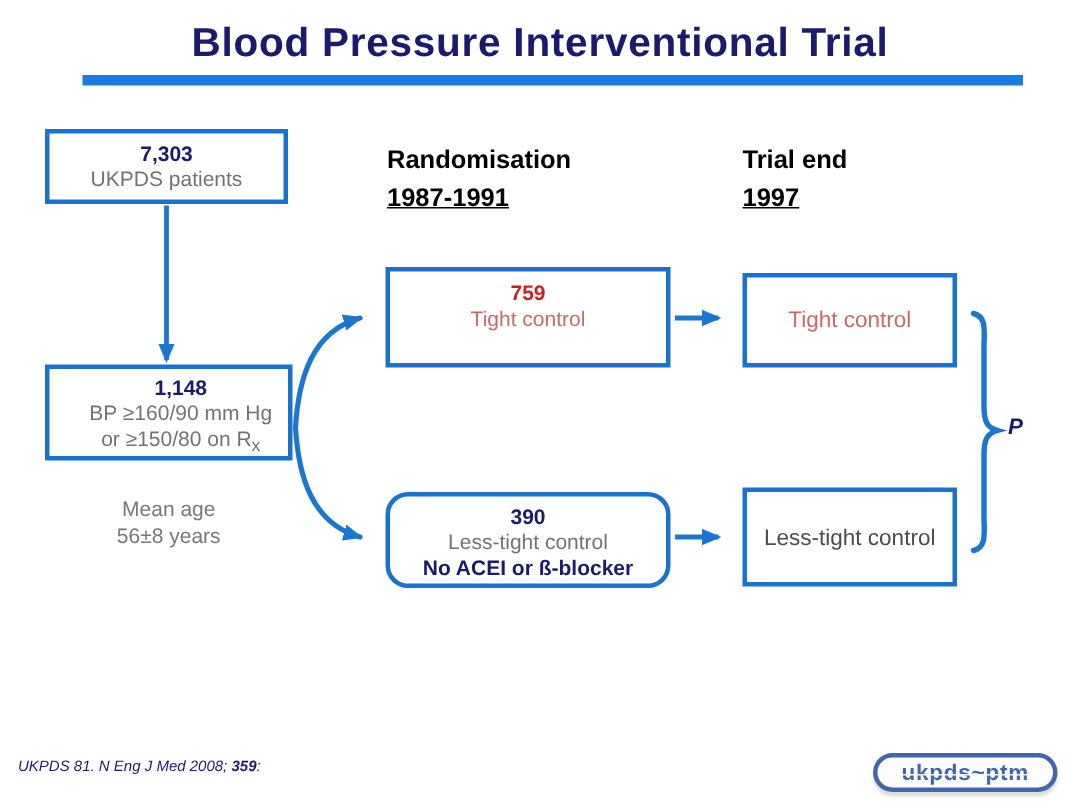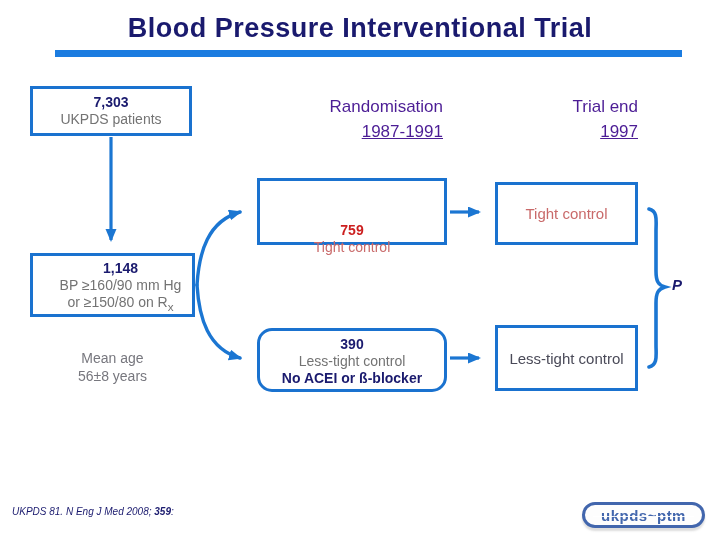--- a/index.html
+++ b/index.html
@@ -14,39 +14,39 @@
   .title-bar{
     position:absolute;left:55px;top:50px;width:627px;height:7px;background:#1b7ce0;
   }
   .box{
     position:absolute;border:3px solid #1a72cf;background:#fff;box-sizing:border-box;
     text-align:center;font-size:14px;line-height:17px;
   }
   .box-cohort{left:30px;top:86px;width:162px;height:50px;padding-top:5px;}
   .box-tight-random{left:257px;top:178px;width:190px;height:67px;padding-top:6px;}
   .box-tight-end{left:495px;top:182px;width:143px;height:63px;display:flex;align-items:center;justify-content:center;font-size:15px;}
-  .box-eligible{left:30px;top:253px;width:165px;height:64px;padding-top:4px;padding-left:16px;}
+  .box-eligible{left:30px;top:243px;width:165px;height:64px;padding-top:4px;padding-left:16px;}
   .box-less-random{left:257px;top:328px;width:190px;height:64px;padding-top:5px;border-radius:15px;}
   .box-less-end{left:495px;top:325px;width:143px;height:66px;display:flex;align-items:center;justify-content:center;font-size:15px;}
   .navy{color:#1a1a6e;}
   .bold{font-weight:bold;}
   .gray{color:#737373;}
   .darkgray{color:#4a4a58;}
-  .red-strong{color:#cc1f1f;font-weight:bold;margin-top:35px;}
+  .red-strong{color:#cc1f1f;font-weight:bold;}
   .red-soft{color:#c96a6a;}
   .col-header{
-    position:absolute;top:94px;text-align:right;color:#4c1d95;font-weight:normal;
+    position:absolute;top:94px;text-align:left;color:#000000;font-weight:bold;
     font-size:17px;line-height:25px;
   }
   .col-header .period{text-decoration:underline;}
   .hdr-random{left:258px;width:185px;}
   .hdr-end{left:495px;width:143px;}
   .mean-age{
     position:absolute;left:30px;top:330px;width:165px;text-align:center;
-    font-size:14px;line-height:18px;color:#77777e;margin-top:19px;
+    font-size:14px;line-height:18px;color:#77777e;
   }
   .p-label{
     position:absolute;left:672px;top:276px;font-size:15px;font-weight:bold;
     font-style:italic;color:#1a1a6e;
   }
   .footer{
     position:absolute;left:12px;top:506px;font-size:10px;font-style:italic;color:#1a1a6e;
   }
   .footer .vol{font-weight:bold;}
   .logo{

